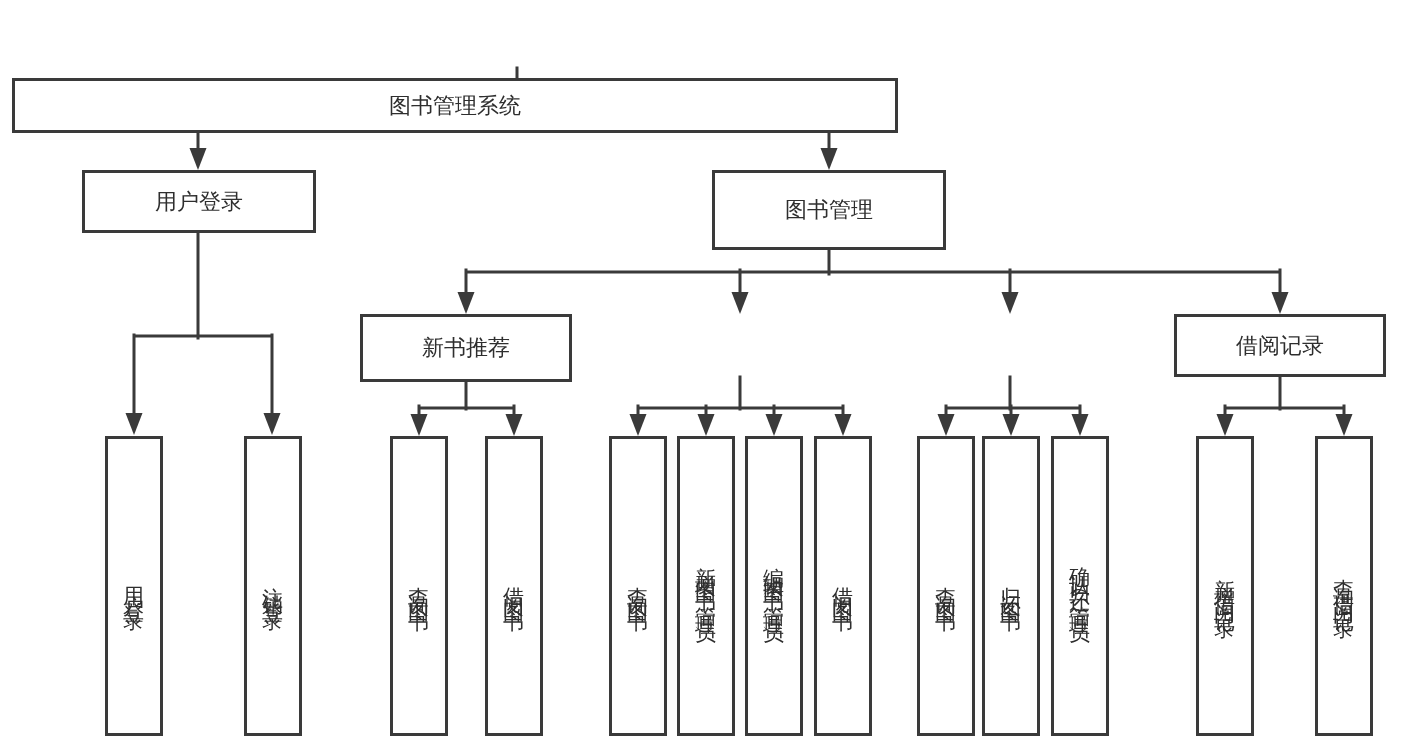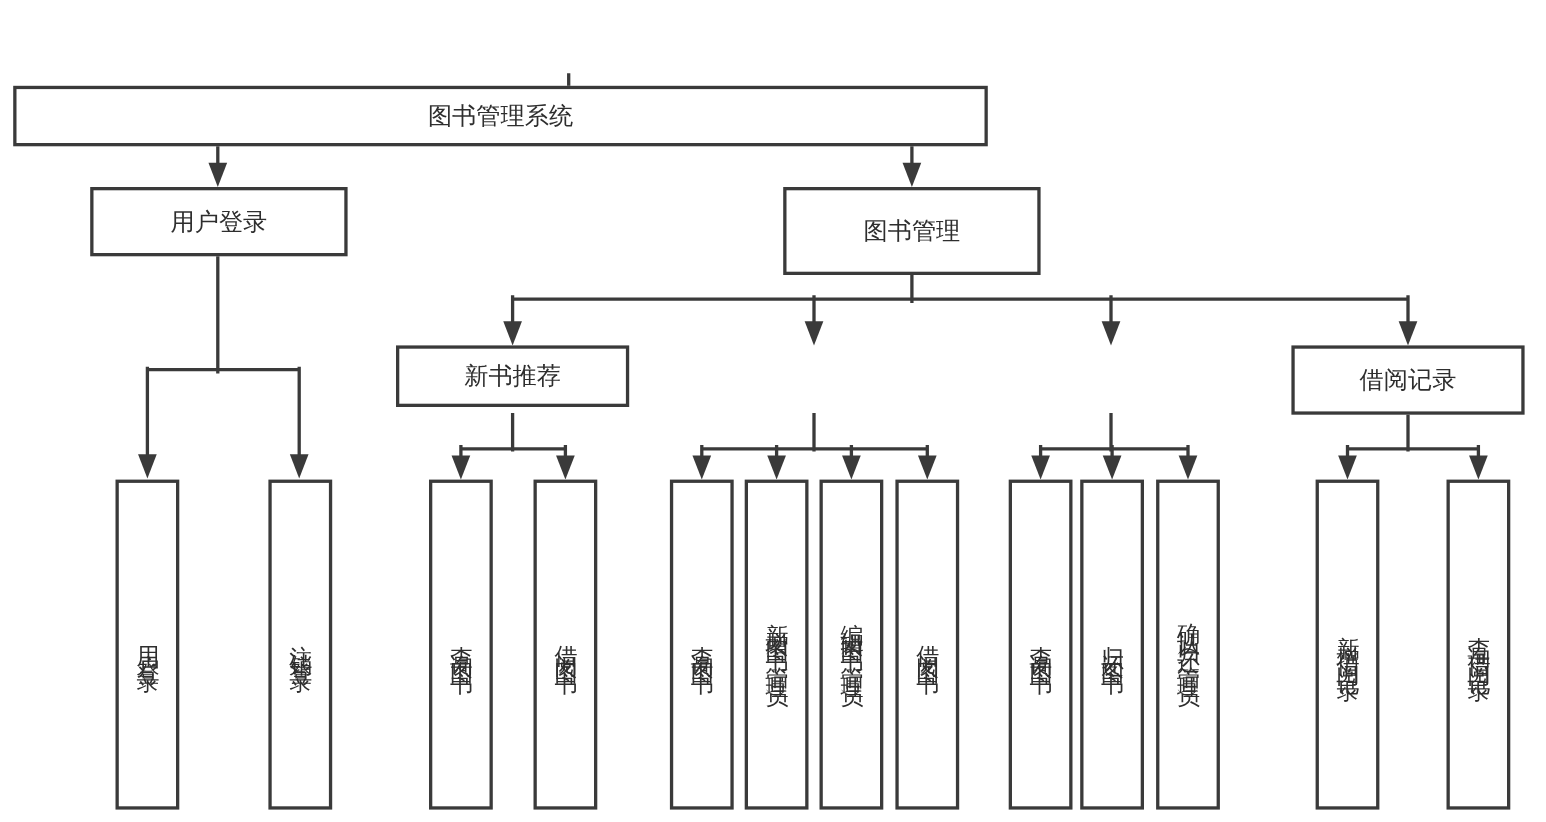--- a/index.html
+++ b/index.html
@@ -62,21 +62,21 @@
     <polygon points="1071.5,414 1088.5,414 1080,436"></polygon>
     <polygon points="1216.5,414 1233.5,414 1225,436"></polygon>
     <polygon points="1335.5,414 1352.5,414 1344,436"></polygon>
   </svg>
 
   <div class="box" style="left:12px; top:30px; width:886px; height:55px;margin-top:48px;">图书管理系统</div>
 
   <div class="box" style="left:82px; top:170px; width:234px; height:63px;">用户登录</div>
   <div class="box" style="left:712px; top:170px; width:234px; height:80px;">图书管理</div>
 
-  <div class="box" style="left:360px; top:314px; width:212px; height:56px;">新书推荐</div>
+  <div class="box" style="left:360px; top:314px; width:212px; height:68px;">新书推荐</div>
   <div class="box" style="left:1174px; top:314px; width:212px; height:63px;">借阅记录</div>
 
   <div class="box vbox" style="left:105px; top:436px; width:58px; height:300px;">用户登录</div>
   <div class="box vbox" style="left:244px; top:436px; width:58px; height:300px;">注销登录</div>
 
   <div class="box vbox" style="left:390px; top:436px; width:58px; height:300px;">查询图书</div>
   <div class="box vbox" style="left:485px; top:436px; width:58px; height:300px;">借阅图书</div>
 
   <div class="box vbox" style="left:609px; top:436px; width:58px; height:300px;">查询图书</div>
   <div class="box vbox" style="left:677px; top:436px; width:58px; height:300px;">新增图书（管理员）</div>

